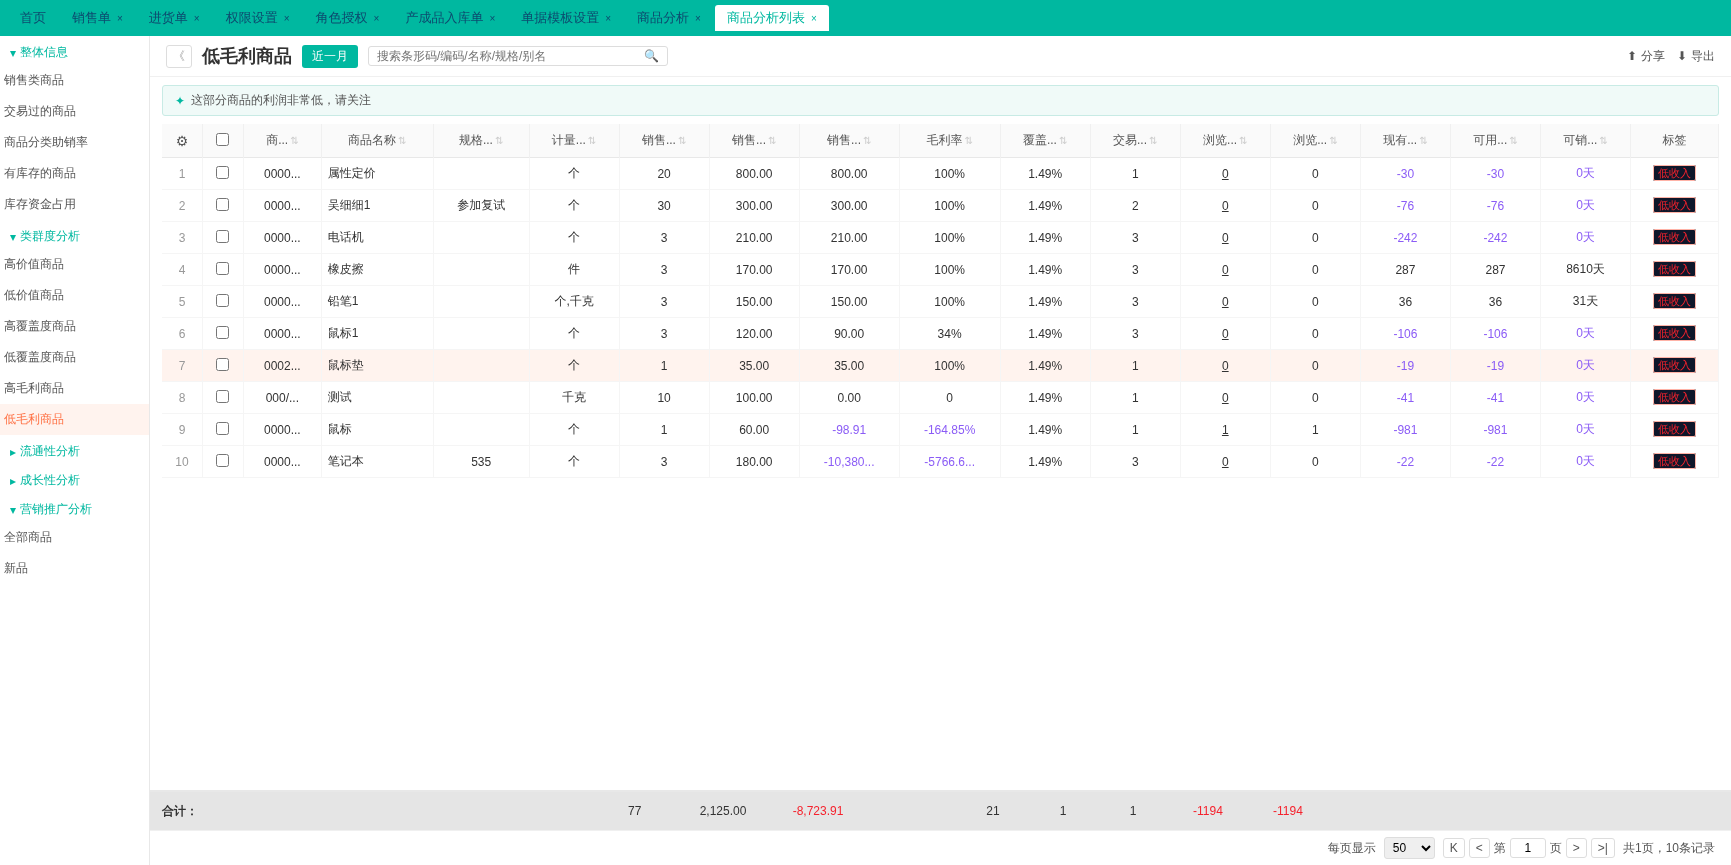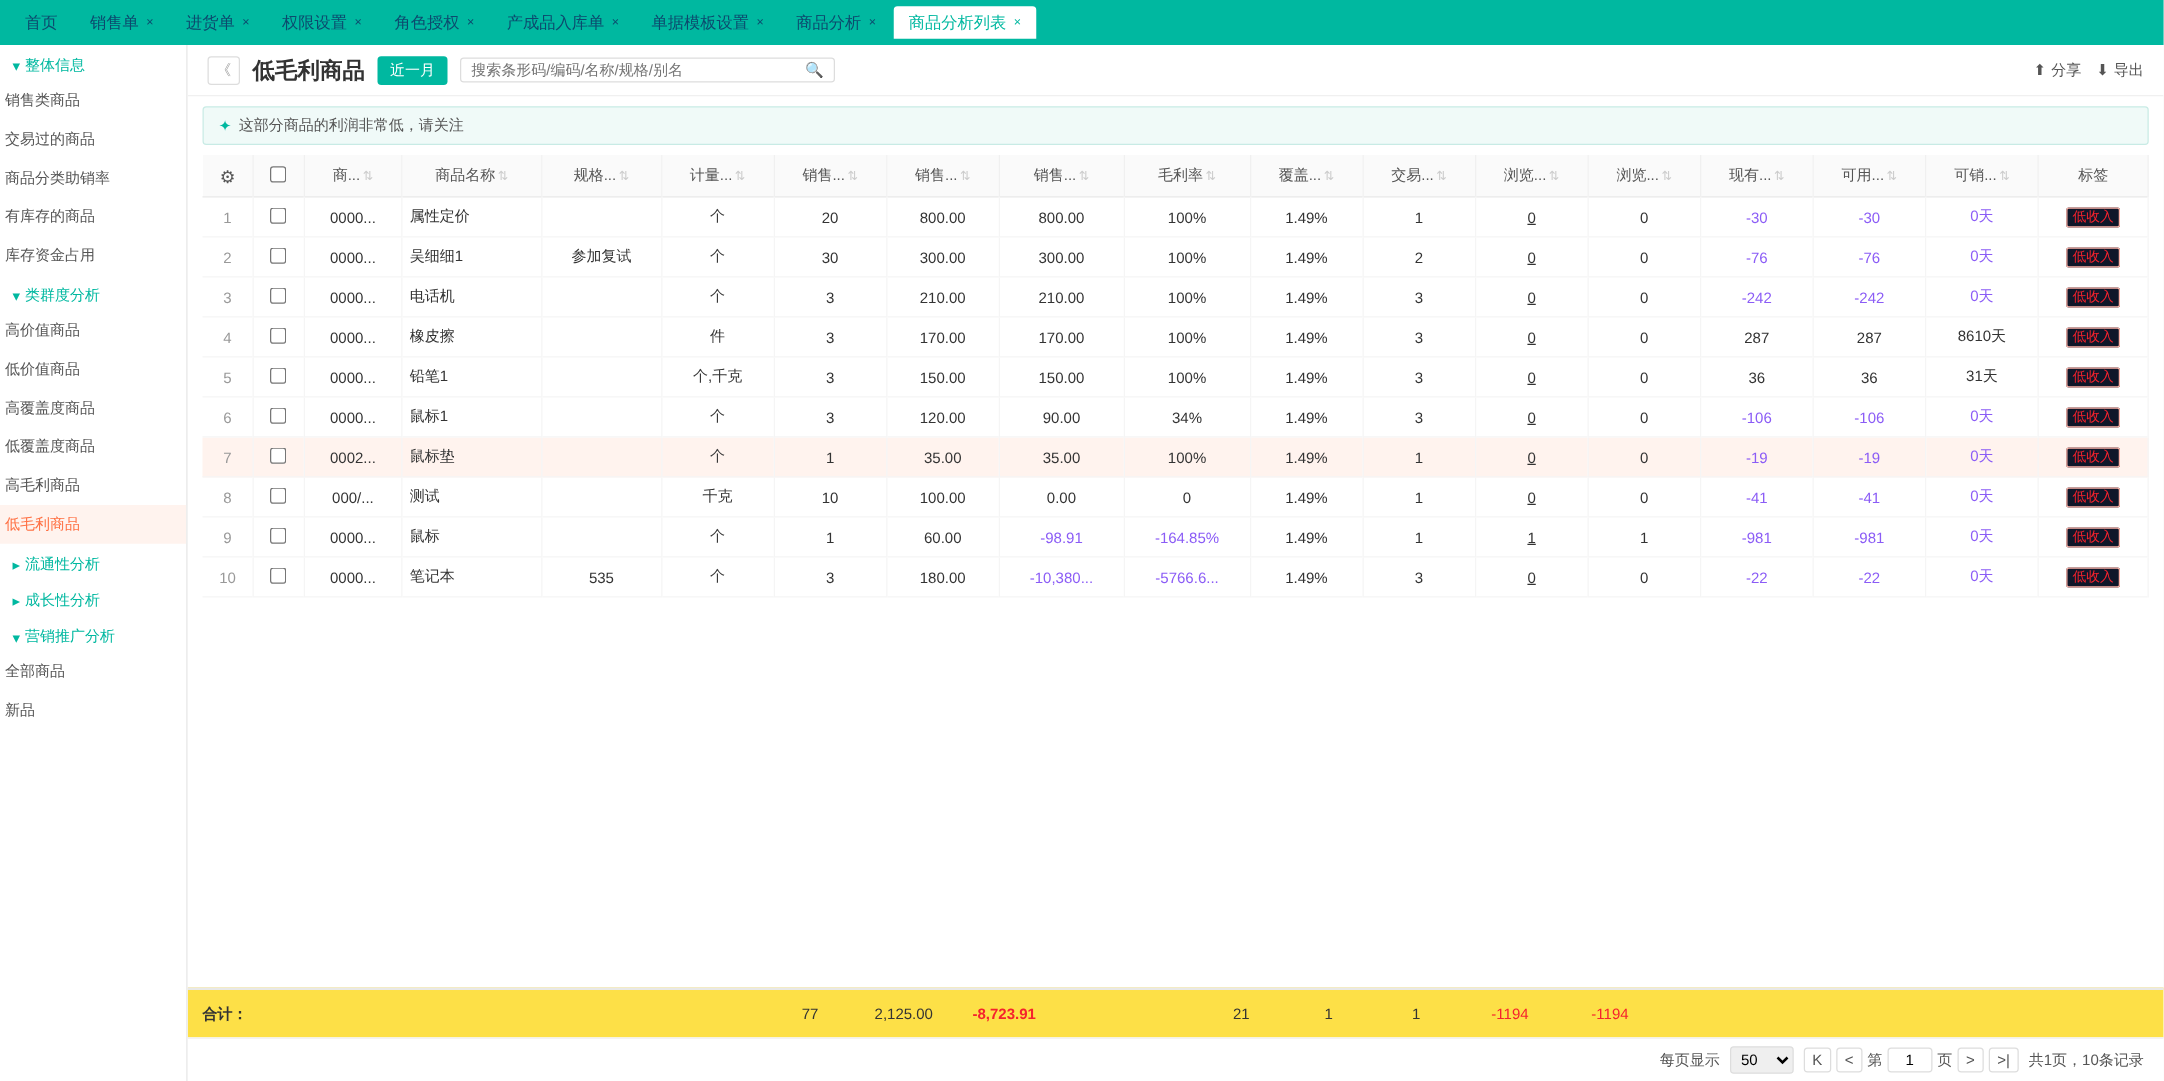--- a/index.html
+++ b/index.html
@@ -186,21 +186,21 @@
       border: 1px solid #ffbb96;
       border-radius: 2px;
       padding: 1px 4px;
       font-size: 11px;
     }
     .tag-badge.low { background: #0f172a; color: #f5222d; border-color: #ffb3a7; }
     .underline-link { text-decoration: underline; cursor: pointer; }
 
     
     .footer-total {
-      background: #fde047;
+      background: #e5e5e5;
       border-top: 2px solid #e8e8e8;
       display: flex;
       align-items: center;
       padding: 8px 12px;
       font-size: 12px;
       color: #333;
       gap: 20px;
       min-height: 40px;
     }
     .footer-total .label { font-weight: bold; margin-right: 10px; }
@@ -584,23 +584,23 @@
       <td class="red">0天</td>
       <td><span class="tag-badge low">低收入</span></td>
     </tr>
           </tbody>
       </table>
     </div>
 
     <div class="footer-total">
       <span class="label">合计：</span>
       <span style="flex:0 0 380px;"></span>
-      <span style="min-width:40px;text-align:center;">77</span>
+      <span style="min-width:40px;text-align:left;">77</span>
       <span style="min-width:70px;text-align:center;">2,125.00</span>
-      <span class="val red" style="min-width:80px;text-align:left;font-weight:bold;">-8,723.91</span>
+      <span class="val red" style="min-width:80px;text-align:center;">-8,723.91</span>
       <span style="flex:0 0 70px;"></span>
       <span style="min-width:50px;text-align:center;">21</span>
       <span style="min-width:50px;text-align:center;">1</span>
       <span style="min-width:50px;text-align:center;">1</span>
       <span class="val red" style="min-width:60px;text-align:center;">-1194</span>
       <span class="val red" style="min-width:60px;text-align:center;">-1194</span>
     </div>
 
     <div class="pagination-bar">
       <span>每页显示</span>

